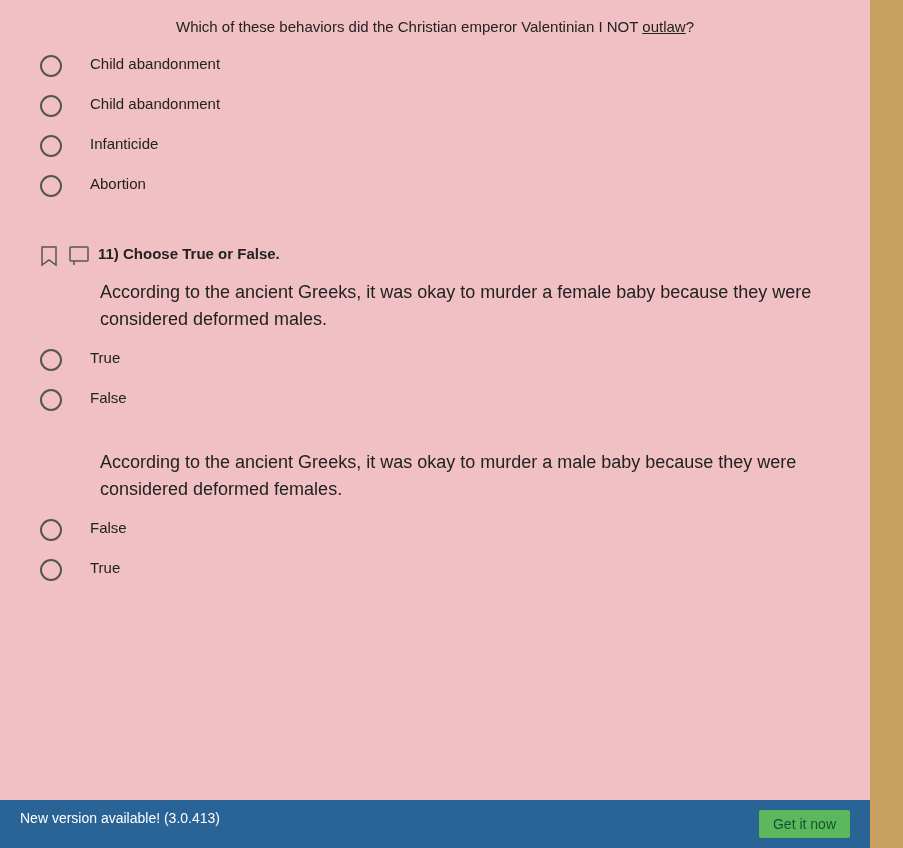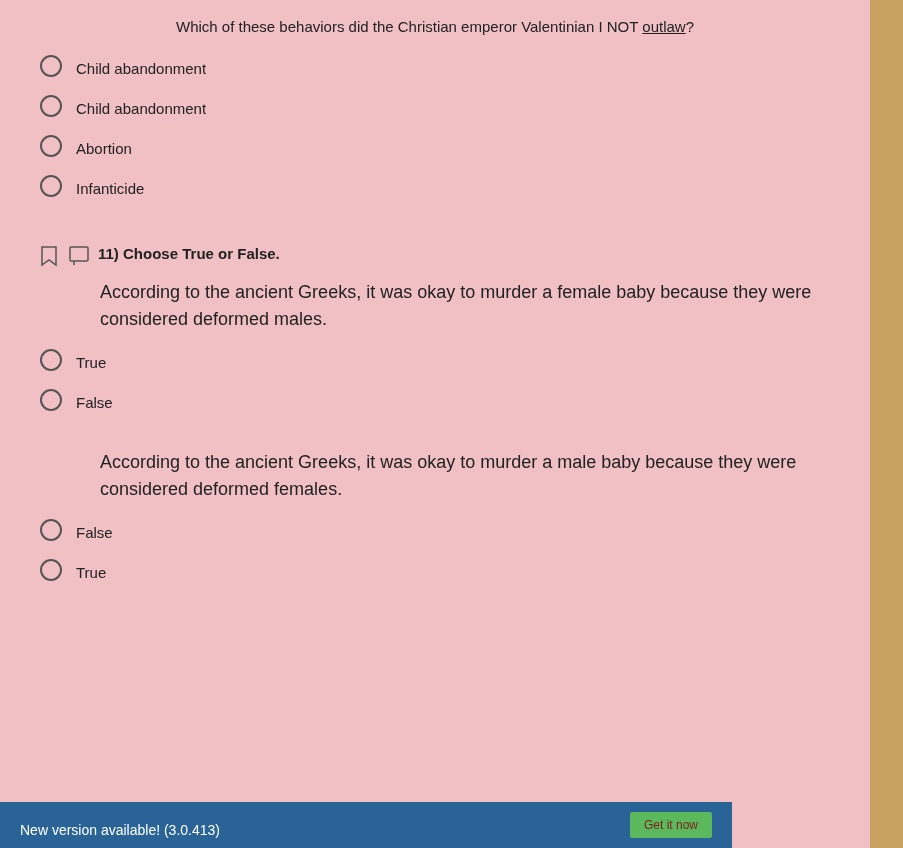--- a/index.html
+++ b/index.html
@@ -32,23 +32,24 @@
       text-align: center;
       font-weight: normal;
     }
 
     .question-text .underline {
       text-decoration: underline;
     }
 
     .option-row {
       display: flex;
-      align-items: flex-end;
+      align-items: flex-start;
       margin-bottom: 18px;
       cursor: pointer;
+      gap: 14px;
     }
 
     .radio-circle {
       width: 22px;
       height: 22px;
       border-radius: 50%;
       border: 2px solid #555;
       background: transparent;
       margin-right: 14px;
       flex-shrink: 0;
@@ -104,39 +105,39 @@
       color: #222;
       margin-left: 60px;
       margin-bottom: 16px;
       line-height: 1.5;
     }
 
     .bottom-bar {
       position: absolute;
       bottom: 0;
       left: 0;
-      width: 732px;
+      width: 870px;
       background: #2a6496;
       display: flex;
-      align-items: flex-end;
+      align-items: flex-start;
       justify-content: space-between;
       padding: 10px 20px;
     }
 
     .bottom-bar-text {
       color: #fff;
       font-size: 14px;
     }
 
     .get-it-now-btn {
       background: #5cb85c;
-      color: #7f1d1d;
+      color: #14532d;
       border: none;
       padding: 6px 14px;
-      font-size: 12px;
+      font-size: 14px;
       cursor: pointer;
       border-radius: 2px;
     }
 
     .right-sidebar {
       position: absolute;
       right: 0;
       top: 0;
       width: 33px;
       height: 848px;
@@ -157,26 +158,26 @@
     <span class="option-label">Child abandonment</span>
   </div>
 
   <div class="option-row">
     <span class="radio-circle"></span>
     <span class="option-label">Child abandonment</span>
   </div>
 
   <div class="option-row">
     <span class="radio-circle"></span>
+    <span class="option-label">Infanticide</span>
+  </div>
+
+  <div class="option-row">
+    <span class="radio-circle"></span>
     <span class="option-label">Abortion</span>
-  </div>
-
-  <div class="option-row">
-    <span class="radio-circle"></span>
-    <span class="option-label">Infanticide</span>
   </div>
 
   <div class="section-divider"></div>
 
   <div class="question-header">
     <div class="bookmark-icon">
       <svg viewBox="0 0 18 22" fill="none" xmlns="http://www.w3.org/2000/svg">
         <path d="M2 2 H16 V20 L9 15 L2 20 Z" stroke="#555" stroke-width="1.5" fill="none"></path>
       </svg>
     </div>

